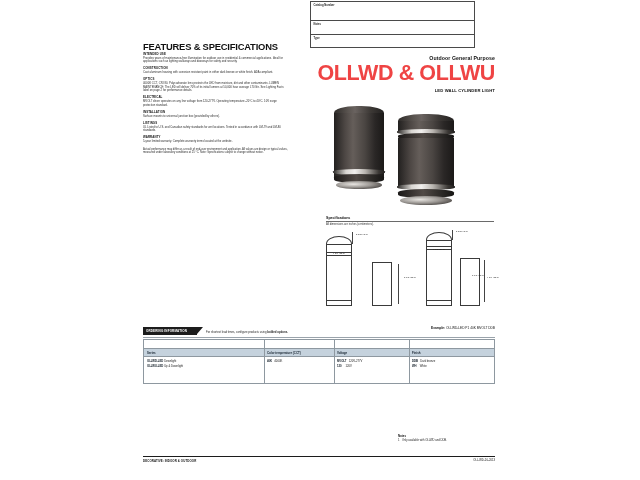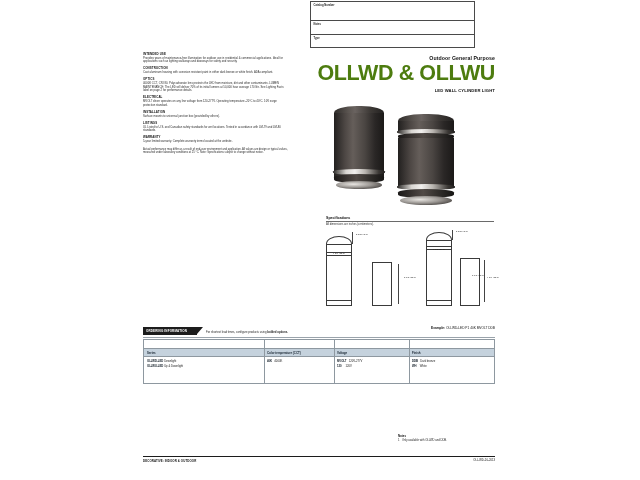--- a/index.html
+++ b/index.html
@@ -46,21 +46,21 @@
   .kicker{
     position:absolute;left:200px;top:55px;width:155px;
     text-align:right;
     font-size:5.2px;font-weight:700;color:#111;
     letter-spacing:.1px;
   }
   .bigtitle{
     position:absolute;left:120px;top:62px;width:235px;
     text-align:right;
     font-size:21.5px;line-height:23px;
-    font-weight:800;color:#4d7c0f;
+    font-weight:800;color:#ef4444;
     letter-spacing:-0.4px;
   }
   .subtitle{
     position:absolute;left:200px;top:88px;width:155px;
     text-align:right;
     font-size:4.2px;font-weight:700;color:#111;
     letter-spacing:.12px;
   }
 
   
@@ -263,20 +263,21 @@
     </div>
     <div class="cf-row cf-r3">
       <div class="cf-label">Type</div>
     </div>
   </div>
 
   <div class="kicker">Outdoor General Purpose</div>
   <div class="bigtitle">OLLWD &amp; OLLWU</div>
   <div class="subtitle">LED WALL CYLINDER LIGHT</div>
 
+  <div class="feat-title">FEATURES &amp; SPECIFICATIONS</div>
   <div class="feat-col">
     <div class="sec-h">INTENDED USE</div>
     <div class="sec-p">Provides years of maintenance-free illumination for outdoor use in residential &amp; commercial applications. Ideal for applications such as lighting walkways and doorways for safety and security.</div>
 
     <div class="sec-h">CONSTRUCTION</div>
     <div class="sec-p">Cast aluminum housing with corrosion resistant paint in either dark bronze or white finish. ADA compliant.</div>
 
     <div class="sec-h">OPTICS</div>
     <div class="sec-p">4000K CCT, CRI 80. Polycarbonate lens protects the LED from moisture, dirt and other contaminants. LUMEN MAINTENANCE: The LED will deliver 70% of its initial lumens at 50,000 hour average L70 life. See Lighting Facts label on page 2 for performance details.</div>
 

